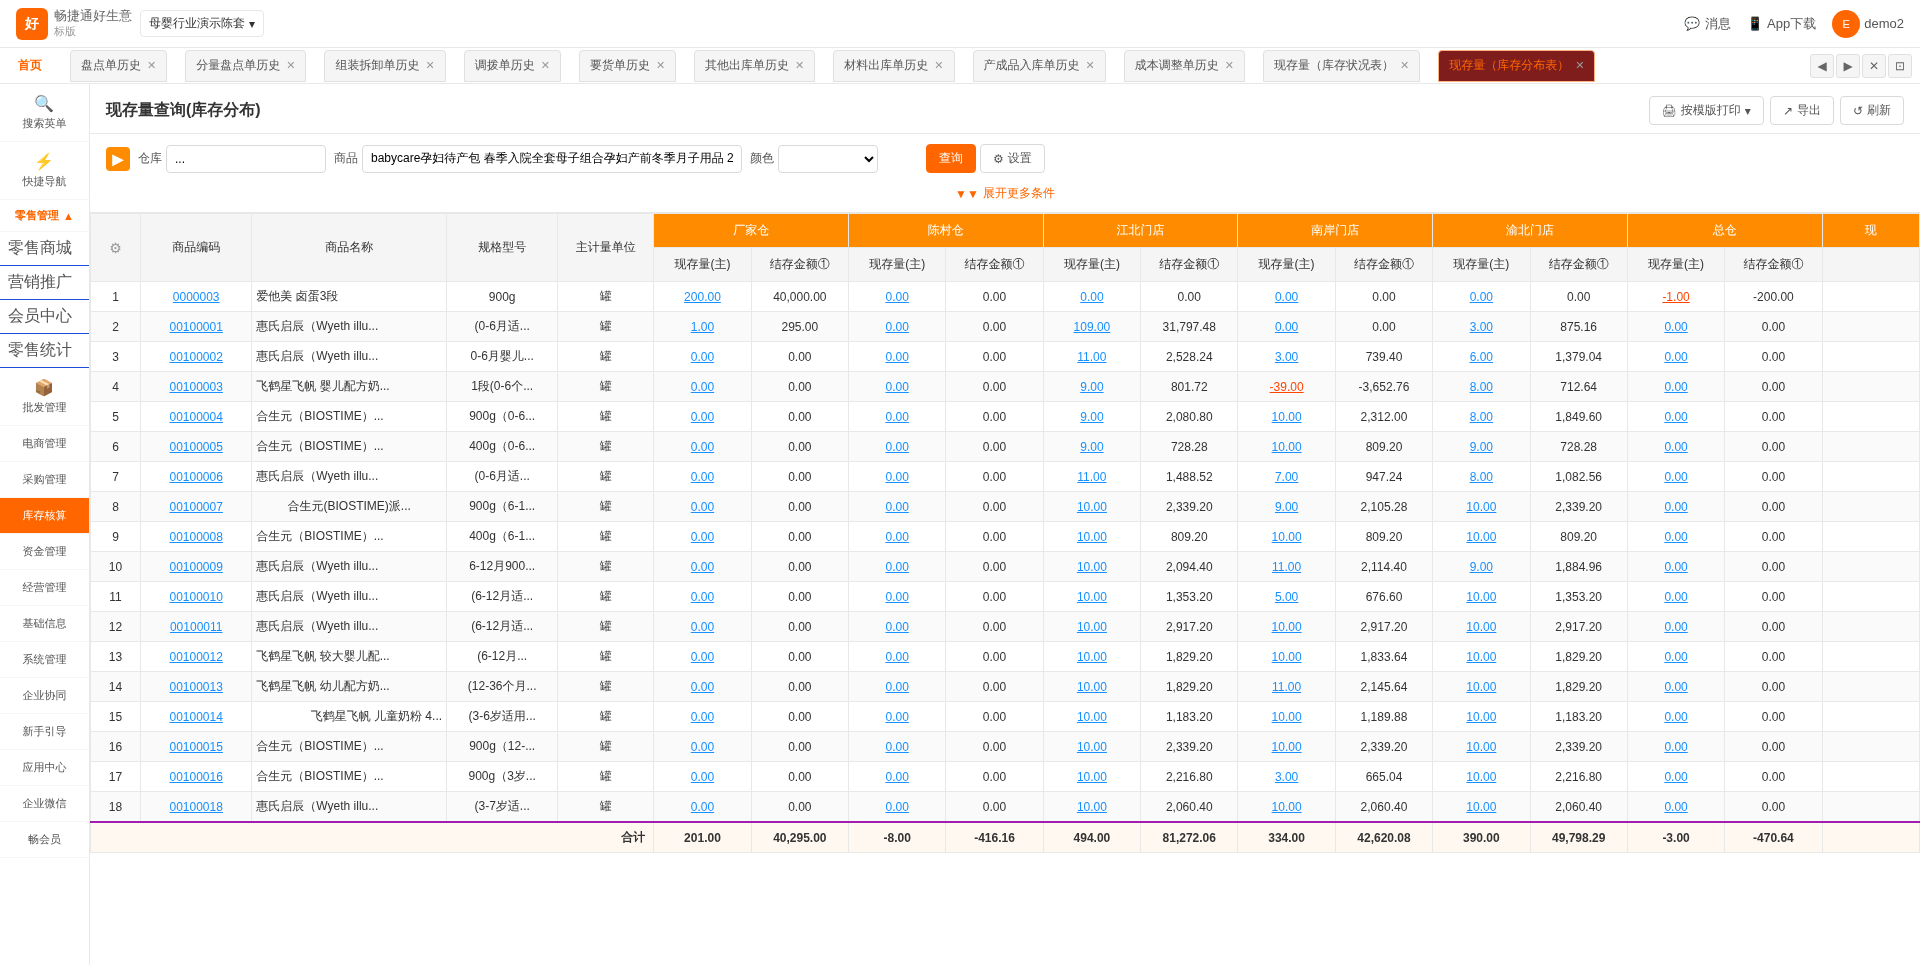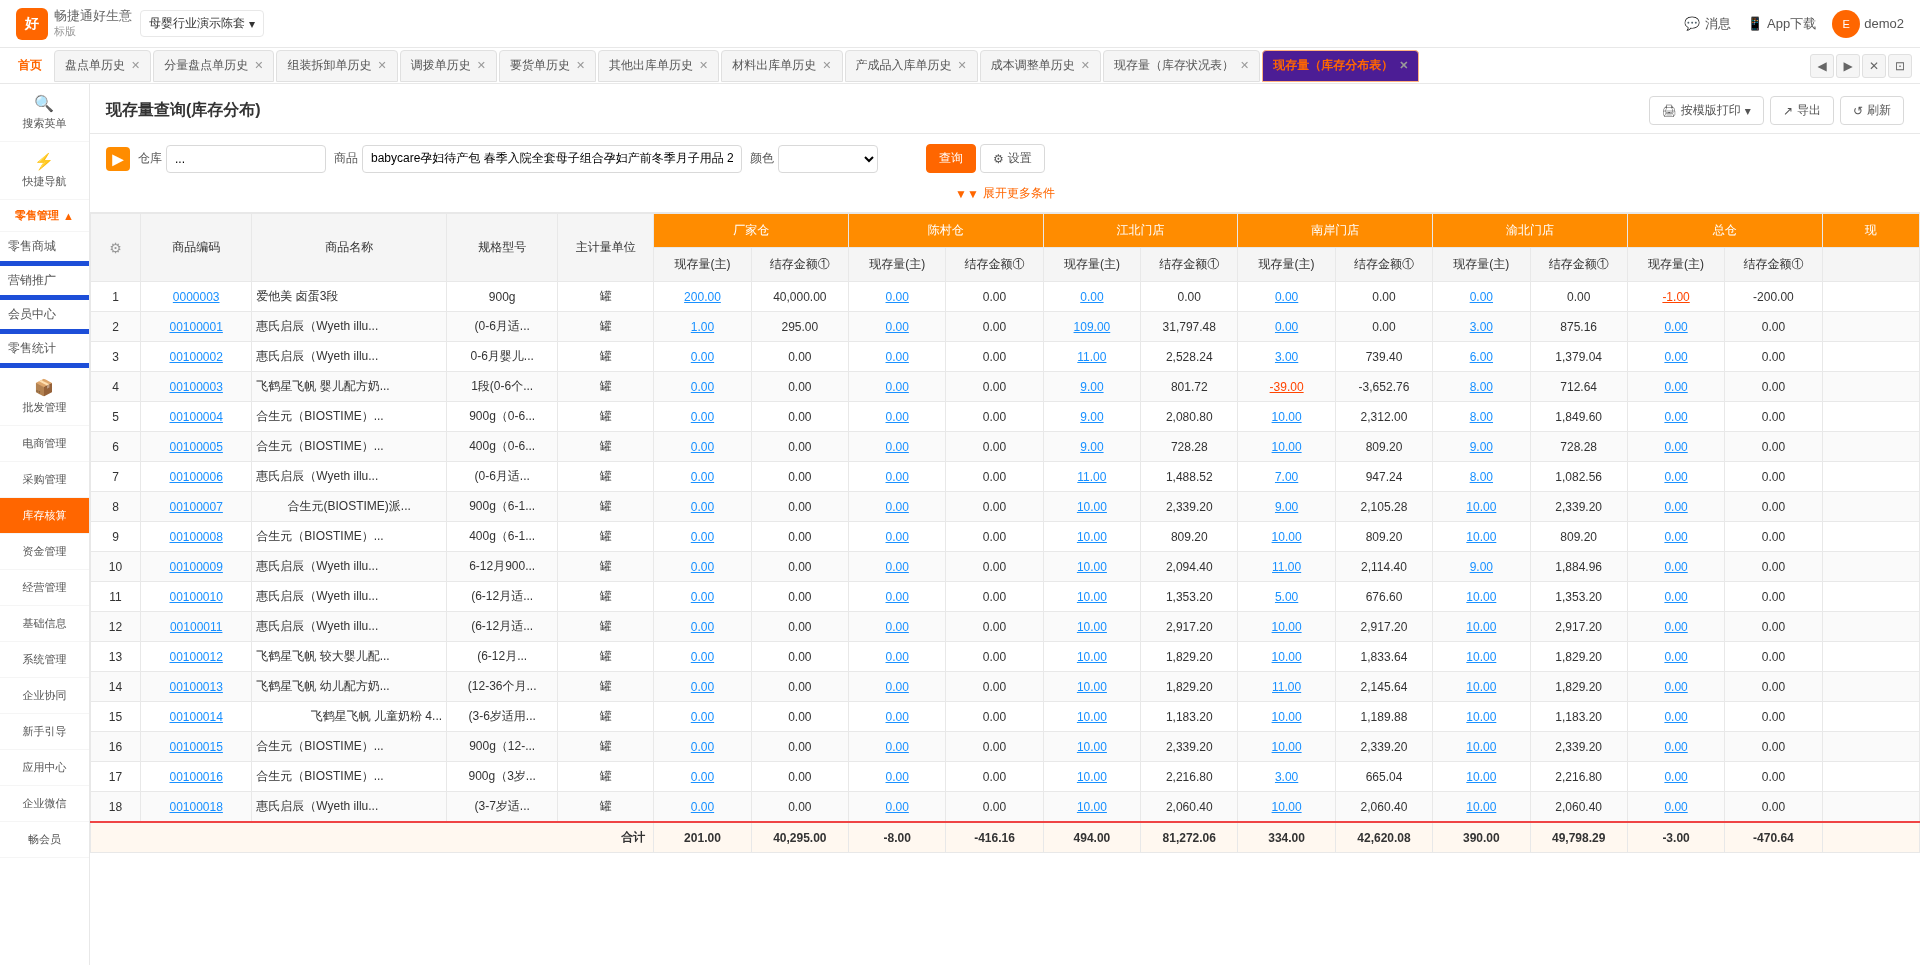--- a/index.html
+++ b/index.html
@@ -12,39 +12,39 @@
     .logo-icon { width: 32px; height: 32px; background: #ff6600; border-radius: 6px; display: flex; align-items: center; justify-content: center; color: #fff; font-size: 14px; font-weight: bold; }
     .logo-text { font-size: 13px; color: #666; line-height: 1.3; }
     .logo-sub { font-size: 11px; color: #999; }
     .industry-selector { display: flex; align-items: center; gap: 4px; padding: 4px 8px; border: 1px solid #e8e8e8; border-radius: 4px; cursor: pointer; font-size: 12px; color: #333; background: #fff; min-width: 120px; }
     .topbar-right { display: flex; align-items: center; gap: 16px; font-size: 13px; color: #555; }
     .topbar-right span { cursor: pointer; display: flex; align-items: center; gap: 4px; }
     .avatar { width: 28px; height: 28px; border-radius: 50%; background: #ff6600; display: flex; align-items: center; justify-content: center; color: #fff; font-size: 11px; }
 
     
     .tabbar { background: #fff; border-bottom: 1px solid #e8e8e8; display: flex; align-items: center; padding: 0 8px; overflow: hidden; height: 36px; }
-    .tabbar-inner { display: flex; align-items: center; flex: 1; overflow: hidden; gap: 2px; }
+    .tabbar-inner { display: flex; align-items: center; flex: 1; overflow: hidden; gap: 18px; }
     .tab { display: flex; align-items: center; gap: 4px; padding: 6px 10px; border-radius: 4px 4px 0 0; cursor: pointer; font-size: 12px; white-space: nowrap; border: 1px solid transparent; height: 32px; }
     .tab.home { color: #ff6600; font-weight: bold; background: none; border: none; }
-    .tab.active { background: #4c1d95; border-color: #ffb380; color: #ff6600; font-weight: bold; }
+    .tab.active { background: #7f1d1d; border-color: #ffb380; color: #ff6600; font-weight: normal; }
     .tab.normal { background: #f5f5f5; color: #555; border-color: #e0e0e0; }
     .tab .close-btn { color: #999; font-size: 11px; cursor: pointer; margin-left: 2px; }
     .tabbar-controls { display: flex; align-items: center; gap: 2px; flex-shrink: 0; }
     .tab-ctrl-btn { width: 24px; height: 24px; border: 1px solid #e0e0e0; border-radius: 3px; background: #f5f5f5; cursor: pointer; display: flex; align-items: center; justify-content: center; font-size: 12px; color: #666; }
 
     
     .main-layout { display: flex; height: calc(100vh - 84px); }
     
     
     .sidebar { width: 90px; background: #fff; border-right: 1px solid #e8e8e8; display: flex; flex-direction: column; overflow-y: auto; flex-shrink: 0; }
     .sidebar-item { padding: 10px 6px; text-align: center; cursor: pointer; font-size: 11px; color: #555; border-bottom: 1px solid #f5f5f5; display: flex; flex-direction: column; align-items: center; gap: 3px; }
     .sidebar-item.active { background: #ff6600; color: #fff; }
     .sidebar-item .icon { font-size: 16px; }
     .sidebar-group-header { padding: 8px 6px; text-align: center; font-size: 11px; color: #ff6600; font-weight: bold; cursor: pointer; display: flex; align-items: center; justify-content: center; gap: 4px; border-bottom: 1px solid #f5f5f5; }
-    .sidebar-sub { padding: 6px 8px; font-size: 12px; color: #555; cursor: pointer; border-bottom: 5px solid #1d4ed8; font-family: Liberation Serif, serif; }
+    .sidebar-sub { padding: 6px 8px; font-size: 16px; color: #555; cursor: pointer; border-bottom: 1px solid #1d4ed8; font-family: Liberation Serif, serif; }
 
     
     .content { flex: 1; overflow: hidden; display: flex; flex-direction: column; }
     
     
     .page-header { background: #fff; padding: 12px 16px 8px; border-bottom: 1px solid #e8e8e8; }
     .page-title { font-size: 16px; font-weight: bold; color: #333; }
     .btn { padding: 5px 12px; border-radius: 4px; cursor: pointer; font-size: 12px; border: 1px solid #d9d9d9; background: #fff; color: #555; display: flex; align-items: center; gap: 4px; }
     .btn-primary { background: #ff6600; color: #fff; border-color: #ff6600; }
     .btn-default { background: #fff; color: #555; }
@@ -64,21 +64,21 @@
     
     .table-container { flex: 1; overflow: auto; background: #fff; }
     .data-table { width: 100%; border-collapse: collapse; font-size: 12px; }
     .data-table th { background: #f5f5f5; border: 1px solid #e8e8e8; padding: 8px 4px; text-align: center; font-weight: normal; color: #333; white-space: nowrap; position: sticky; top: 0; z-index: 10; }
     .data-table td { border: 1px solid #e8e8e8; padding: 6px 4px; text-align: center; white-space: nowrap; color: #333; }
     .data-table tr:nth-child(even) td { background: #fafafa; }
     .group-header { background: #ff8c00 !important; color: #fff !important; text-align: center; }
     .sub-header { background: #f5f5f5; }
     .val-link { color: #1890ff; text-decoration: underline; cursor: pointer; }
     .val-neg { color: #ff4400; }
-    .total-row td { background: #fff8f0 !important; font-weight: bold; border-top: 2px solid #ef4444; }
+    .total-row td { background: #fff8f0 !important; font-weight: bold; border-top: 2px solid #a21caf; }
     .col-no { width: 36px; }
     .col-code { width: 80px; }
     .col-name { width: 140px; max-width: 140px; overflow: hidden; text-overflow: ellipsis; }
     .col-spec { width: 80px; }
     .col-unit { width: 60px; }
     .col-num { width: 70px; }
     .settings-icon { color: #999; cursor: pointer; font-size: 14px; }
 
     
     .page-header-row { display: flex; justify-content: space-between; align-items: center; }

